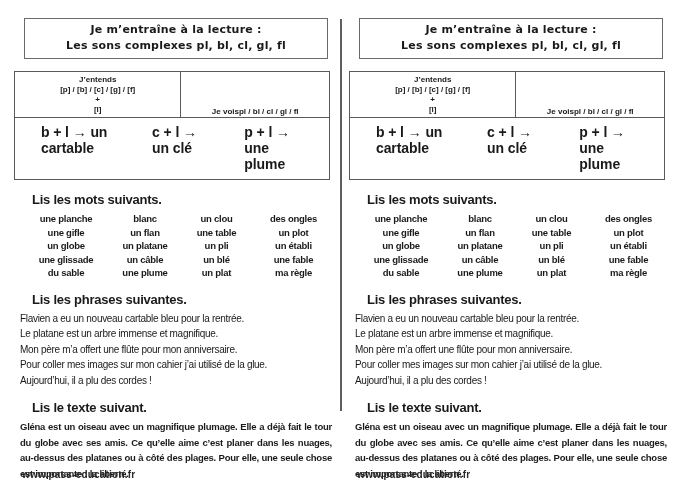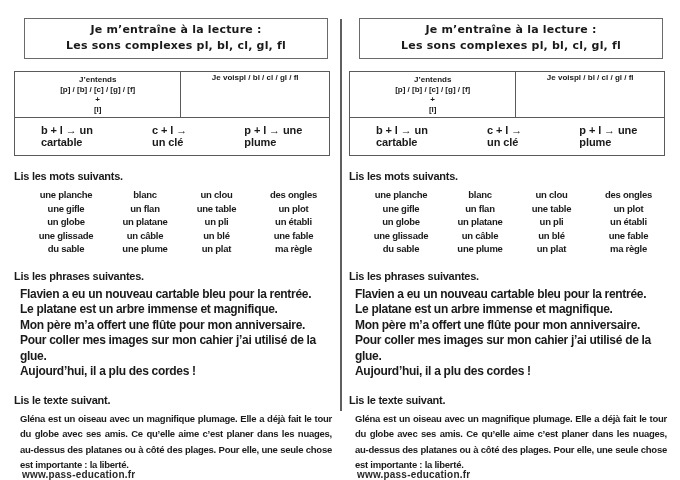--- a/index.html
+++ b/index.html
@@ -43,20 +43,21 @@
 
   .sound-table {
     margin-top: 12px;
     width: 316px;
     border: 1.5px solid #5a5a5a;
     font-weight: bold;
   }
   .sound-top {
     display: flex;
     border-bottom: 1.5px solid #5a5a5a;
+    align-items: flex-end;
   }
   .cell-entends {
     width: 53%;
     border-right: 1.5px solid #5a5a5a;
     text-align: center;
     padding: 3px 0 2px 0;
     font-size: 8px;
     line-height: 10px;
   }
   .cell-vois {
@@ -65,46 +66,46 @@
     flex-direction: row;
     justify-content: center;
     text-align: center;
     font-size: 8px;
     line-height: 11px;
   }
   .sound-examples {
     display: flex;
     justify-content: space-between;
     padding: 6px 20px 7px 26px;
-    font-size: 11px;
+    font-size: 14px;
     letter-spacing: -0.1px;
     gap: 44px;
   }
 
   .section-heading {
-    font-size: 11px;
+    font-size: 13px;
     font-weight: bold;
     letter-spacing: -0.25px;
-    margin: 13px 0 0 0;
+    margin: 13px 0 0 18px;
     line-height: 14px;
   }
   .words-grid {
     display: grid;
     grid-template-columns: 92px 66px 77px 1fr;
     margin: 5px 0 0 6px;
     font-size: 9.5px;
     font-weight: bold;
     letter-spacing: -0.25px;
     line-height: 13.6px;
     text-align: center;
   }
   .sentences {
     margin: 4px 0 13px 6px;
-    font-size: 12px;
-    font-weight: bold;
+    font-size: 10px;
+    font-weight: normal;
     letter-spacing: -0.3px;
     line-height: 15.5px;
   }
   .text-paragraph {
     margin: 4px 0 17px 6px;
     width: 312px;
     text-align: justify;
     font-size: 9.5px;
     font-weight: bold;
     letter-spacing: -0.25px;

